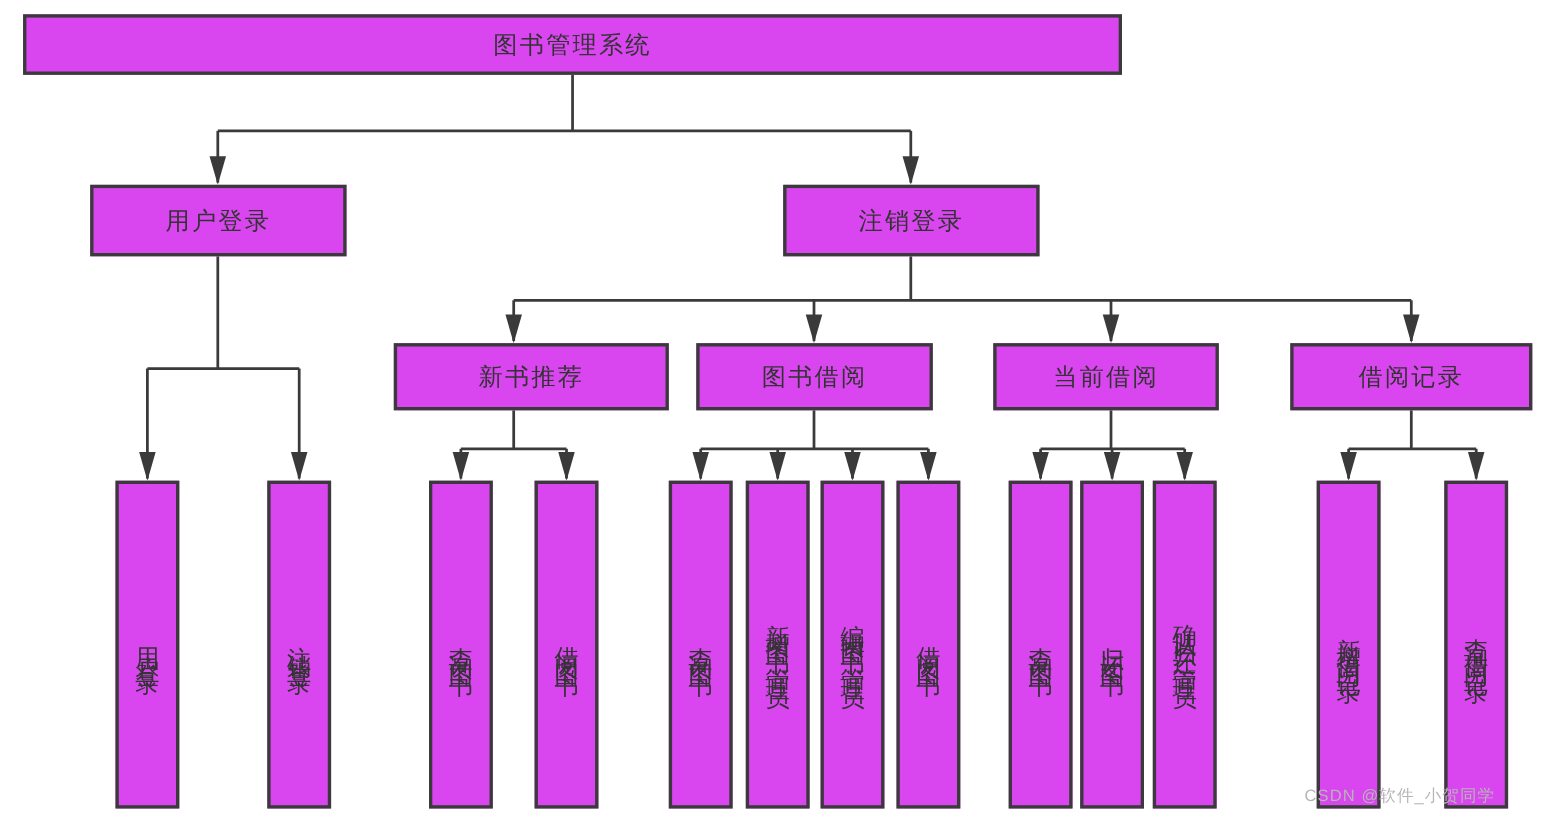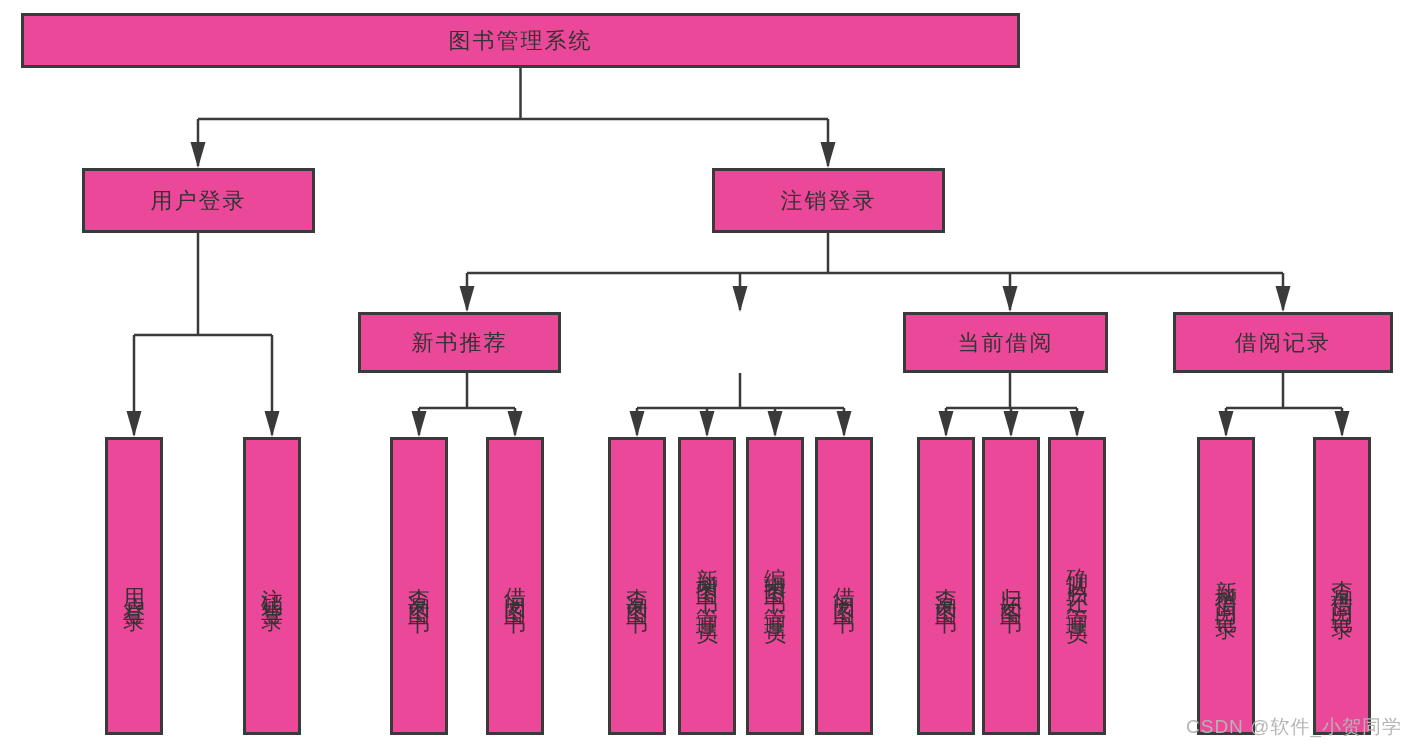--- a/index.html
+++ b/index.html
@@ -14,21 +14,21 @@
   #wires {
     position: absolute;
     left: 0; top: 0;
     width: 1405px; height: 747px;
     z-index: 1;
     pointer-events: none;
   }
   .box {
     position: absolute;
     box-sizing: border-box;
-    background: #ec4899;
+    background: #d946ef;
     border: 3px solid #3a3a3a;
     display: flex;
     align-items: center;
     justify-content: center;
     color: #333333;
     z-index: 2;
   }
   .box.h span {
     font-size: 22px;
     letter-spacing: 2px;
@@ -40,21 +40,21 @@
     font-size: 22px;
     letter-spacing: 8px;
     line-height: 1;
     white-space: nowrap;
   }
   #watermark {
     position: absolute;
     left: 1186px;
     top: 714px;
     z-index: 3;
-    font-size: 19px;
+    font-size: 15px;
     color: #b5b5b5;
     letter-spacing: 1px;
     white-space: nowrap;
   }
 </style>
 </head>
 <body>
 
 <div id="stage">
 
@@ -128,22 +128,25 @@
     <span>图书管理系统</span>
   </div>
 
   <div class="box h" style="left:82px;top:168px;width:233px;height:65px">
     <span>用户登录</span>
   </div>
   <div class="box h" style="left:712px;top:168px;width:233px;height:65px">
     <span>注销登录</span>
   </div>
 
-  <div class="box h" style="left:358px;top:312px;width:203px;height:61px">
+  <div class="box h" style="left:358px;top:312px;width:250px;height:61px">
     <span>新书推荐</span>
+  </div>
+  <div class="box h" style="left:633px;top:312px;width:215px;height:61px">
+    <span>图书借阅</span>
   </div>
   <div class="box h" style="left:903px;top:312px;width:205px;height:61px">
     <span>当前借阅</span>
   </div>
   <div class="box h" style="left:1173px;top:312px;width:220px;height:61px">
     <span>借阅记录</span>
   </div>
 
   <div class="box v" style="left:105px;top:437px;width:58px;height:298px">
     <span>用户登录</span>

